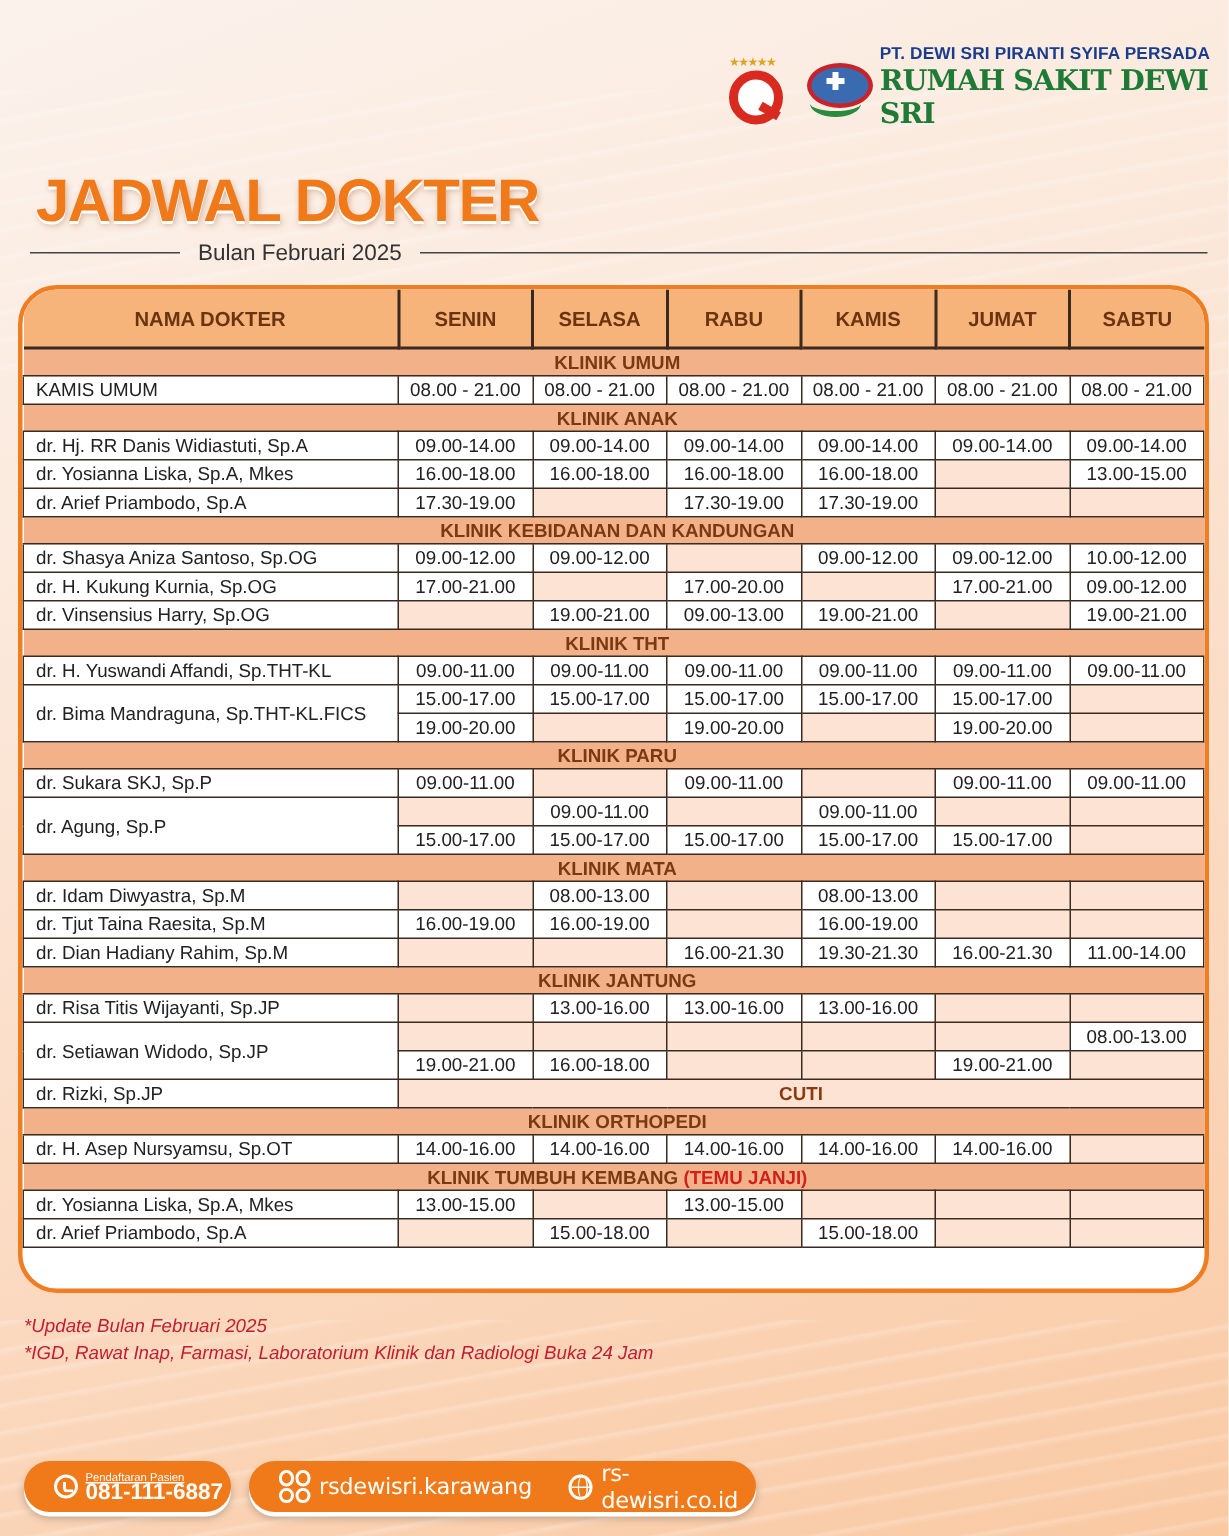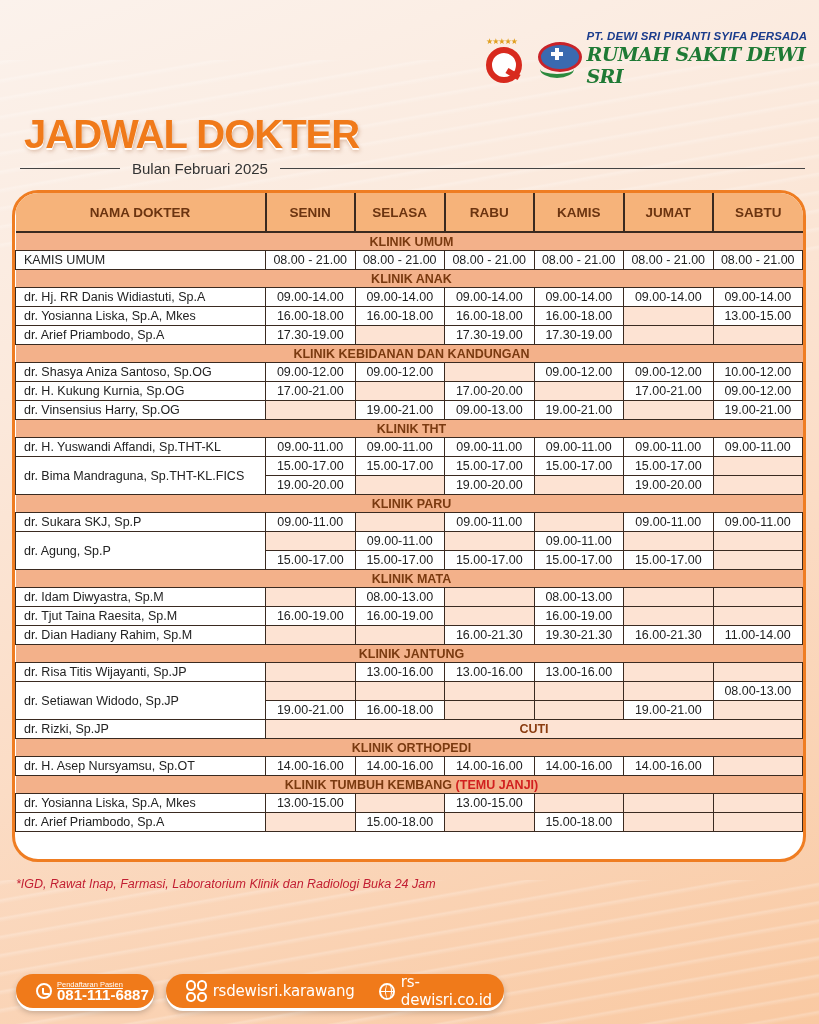--- a/index.html
+++ b/index.html
@@ -14,21 +14,21 @@
   .q-logo { width:40px; height:44px; position:relative; }
   .q-stars { position:absolute; top:0; left:2px; font-size:8px; color:#e0a020; letter-spacing:-1px; }
   .q-ring { position:absolute; top:10px; left:2px; width:24px; height:24px; border:6px solid #d82a1e; border-radius:50%; background:#fff; }
   .q-tail { position:absolute; top:34px; left:22px; width:14px; height:6px; background:#d82a1e; transform:rotate(30deg); }
   .rs-emblem { margin-left:14px; width:46px; height:38px; position:relative; }
   .rs-oval { position:absolute; top:2px; left:4px; width:38px; height:24px; border:3px solid #c8232a; border-radius:50%; background:#3a6ab0; }
   .rs-cross { position:absolute; top:8px; left:17px; width:12px; height:12px; }
   .rs-cross:before { content:""; position:absolute; left:4px; top:0; width:4px; height:12px; background:#fff; }
   .rs-cross:after { content:""; position:absolute; top:4px; left:0; width:12px; height:4px; background:#fff; }
   .rs-leaf { position:absolute; bottom:0; left:6px; width:34px; height:14px; border-bottom:4px solid #2b8a3e; border-radius:0 0 50% 50%; }
-  .rs-text { margin-left:12px;font-style:italic; }
+  .rs-text { margin-left:12px; }
   .rs-pt { font-size:11.5px; color:#1a3c8c; font-weight:bold; letter-spacing:.1px; }
   .rs-name { font-family:"DejaVu Serif", serif; font-size:19px; color:#1f7a35; font-weight:bold; letter-spacing:-.6px; margin-top:1px; }
 
   .title { position:absolute; top:112px; left:24px; font-size:40px; font-weight:bold; color:#f07a1a; letter-spacing:-1px;
     text-shadow: 0 2px 0 #fff, 1px 3px 4px rgba(150,70,20,.35); }
   .subtitle-row { position:absolute; top:160px; left:20px; width:785px; display:flex; align-items:center; }
   .subtitle-row .line { height:1px; background:#444; }
   .subtitle-row .l1 { width:100px; }
   .subtitle-row .l2 { flex:1; }
   .subtitle { font-size:15px; color:#333; padding:0 12px; }
@@ -339,20 +339,21 @@
           <td class="e"></td>
           <td class="t">15.00-18.00</td>
           <td class="e"></td>
           <td class="e"></td>
         </tr>
       </tbody>
   </table>
 </div>
 
 <div class="notes">
+  <div>*Update Bulan Februari 2025</div>
   <div>*IGD, Rawat Inap, Farmasi, Laboratorium Klinik dan Radiologi Buka 24 Jam</div>
 </div>
 
 <div class="pill pill1">
   <span class="wa-icon"></span>
   <div>
     <div class="reg-small">Pendaftaran Pasien</div>
     <div class="reg-phone">081-111-6887</div>
   </div>
 </div>

